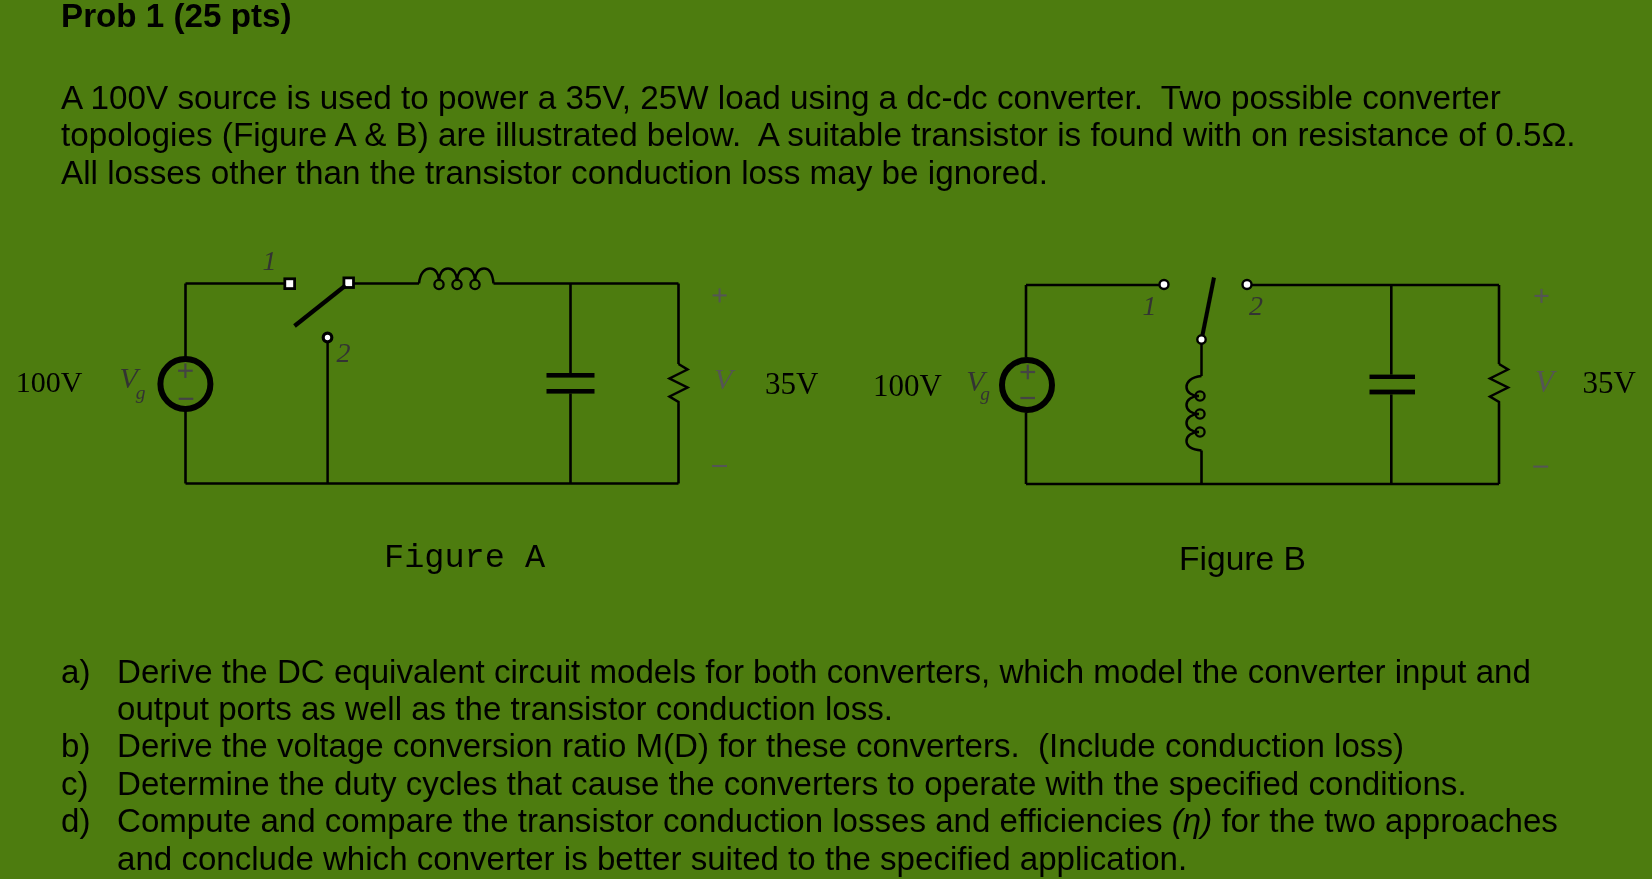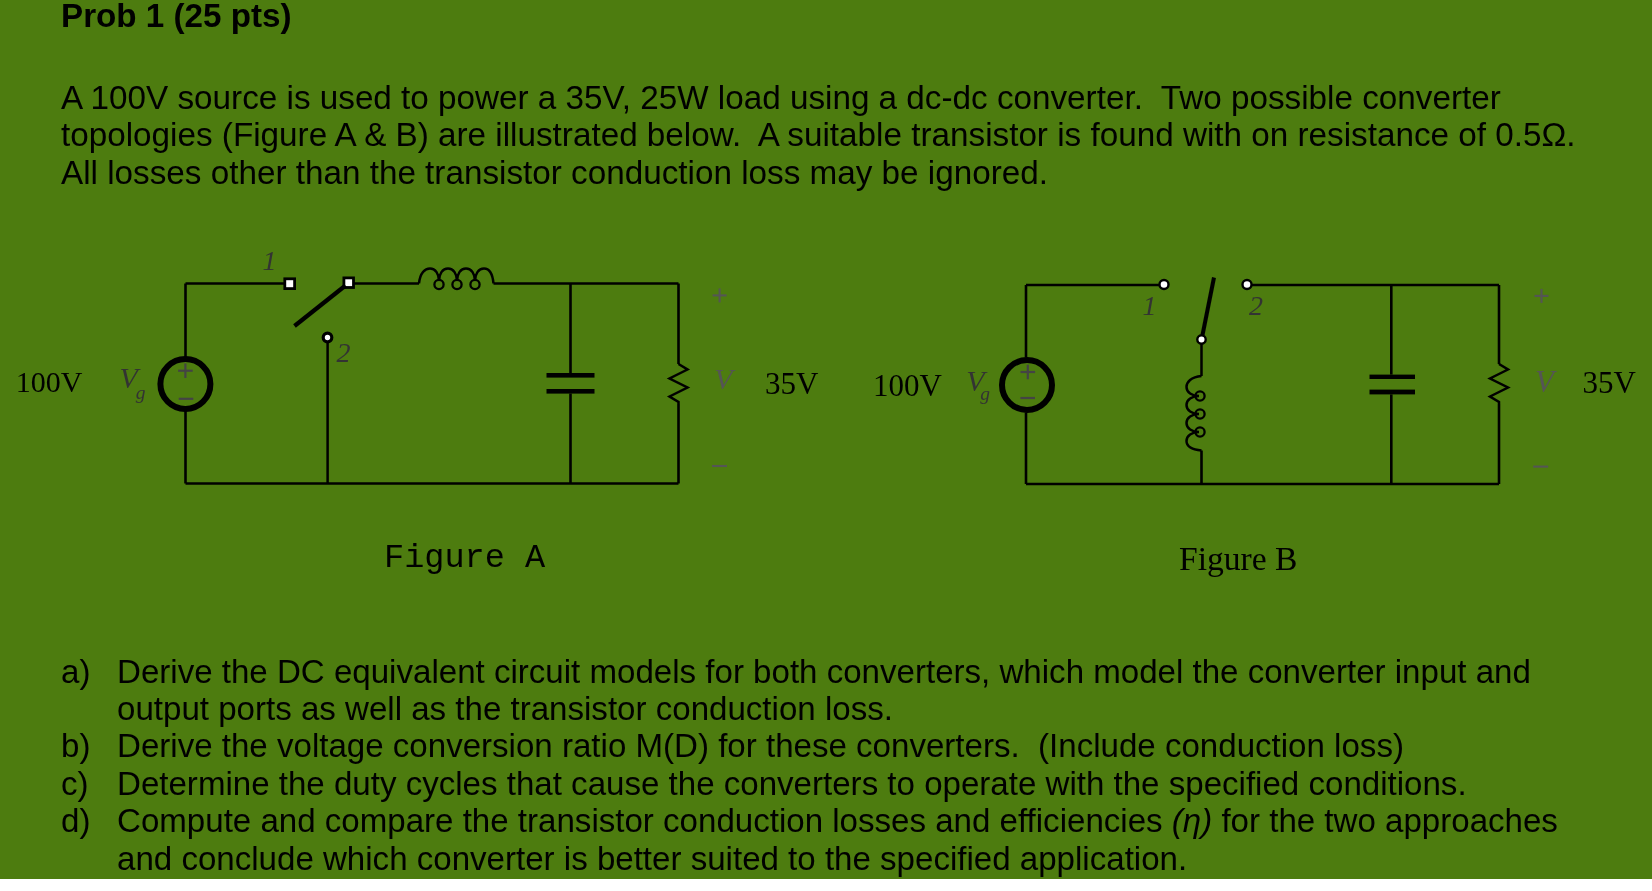--- a/index.html
+++ b/index.html
@@ -133,21 +133,21 @@
 </g>
 <g font-size="28" font-style="italic" fill="#333">
 <text x="262.5" y="270">1</text>
 <text x="336.5" y="362">2</text>
 <text x="1142.5" y="314.5">1</text>
 <text x="1249" y="314.5">2</text>
 </g>
 </svg>
 
 <div class="abs capt" style="left:384px;top:542px;font-family:Liberation Mono, monospace;">Figure A</div>
-<div class="abs capt" style="left:1179px;top:542px;font-family:Liberation Serif, serif;">Figure B</div>
+<div class="abs capt" style="left:1179px;top:542px;">Figure B</div>
 
 <div class="abs" id="list">
 <div class="li"><span class="lab">a)</span>Derive the DC equivalent circuit models for both converters, which model the converter input and
 output ports as well as the transistor conduction loss.</div>
 <div class="li"><span class="lab">b)</span>Derive the voltage conversion ratio M(D) for these converters.&nbsp; (Include conduction loss)</div>
 <div class="li"><span class="lab">c)</span>Determine the duty cycles that cause the converters to operate with the specified conditions.</div>
 <div class="li"><span class="lab">d)</span>Compute and compare the transistor conduction losses and efficiencies <i>(η)</i> for the two approaches
 and conclude which converter is better suited to the specified application.</div>
 </div>
 </div>

